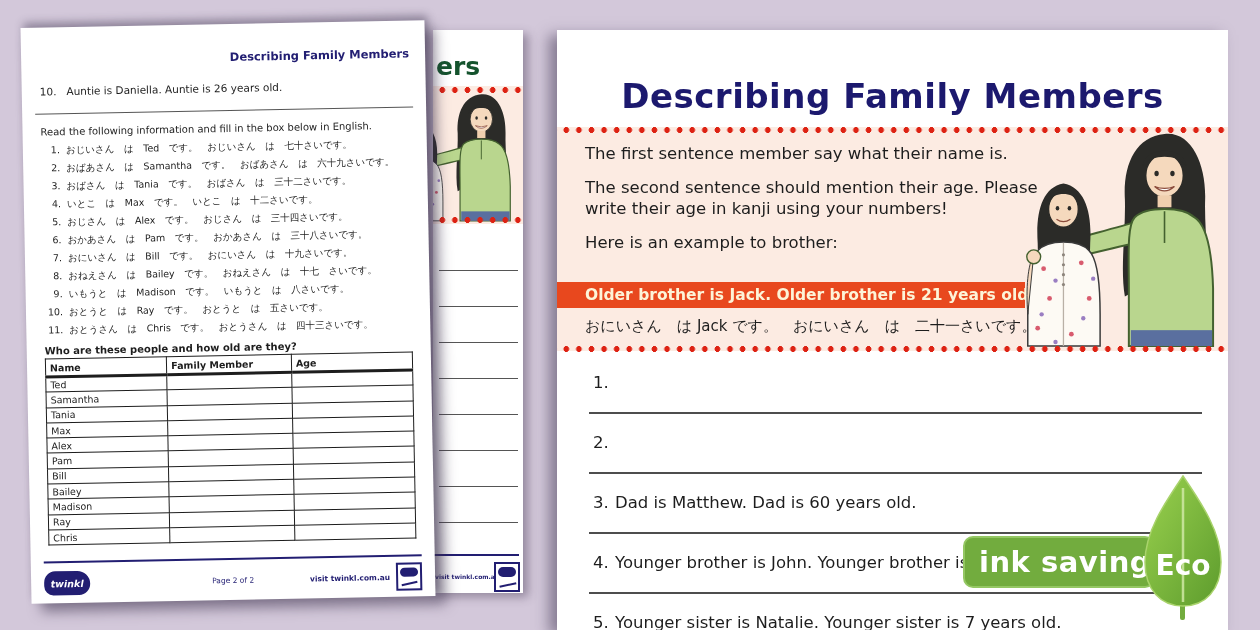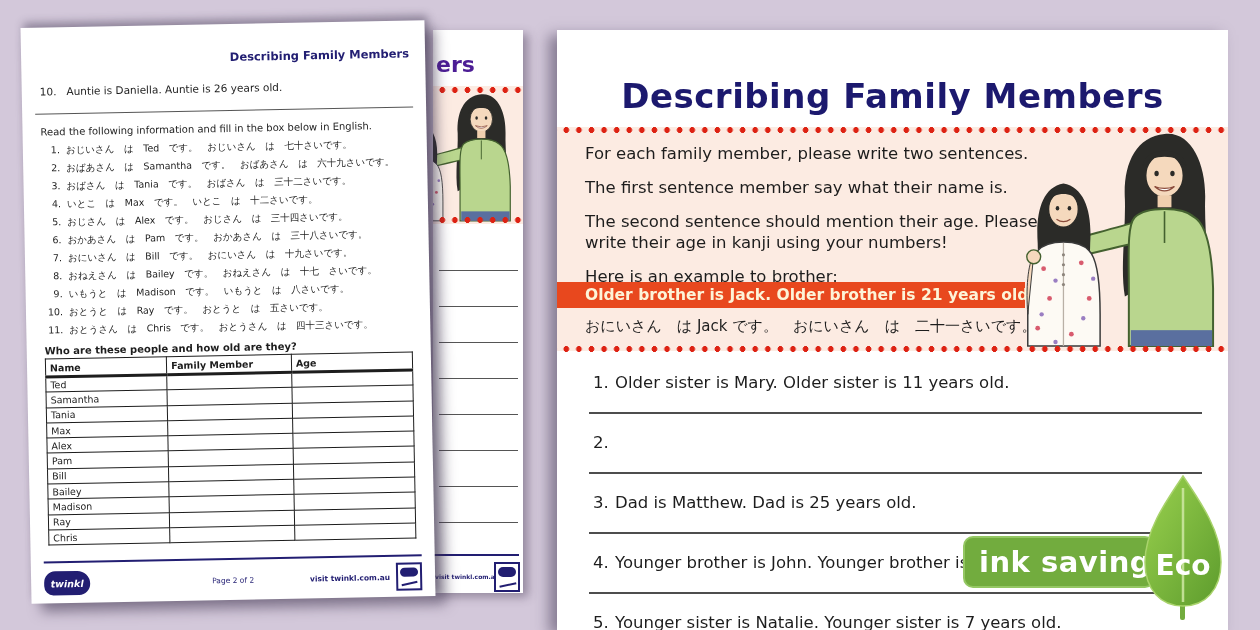--- a/index.html
+++ b/index.html
@@ -4,21 +4,21 @@
 <style>
   * { margin:0; padding:0; box-sizing:border-box; }
   html,body { width:1260px; height:630px; overflow:hidden; }
   body { background:#d3c8da; font-family:"DejaVu Sans", sans-serif; position:relative; }
 
   .page { background:#fff; position:absolute; }
 
   
   .page-middle { left:433px; top:30px; width:90px; height:563px; z-index:1;
                  box-shadow:5px 4px 9px rgba(70,58,85,.45); overflow:hidden; }
-  .pm-title { position:absolute; top:22px; left:3px; color:#4c1d95; font-weight:700; font-size:22px; }
+  .pm-title { position:absolute; top:22px; left:3px; color:#14532d; font-weight:700; font-size:25px; }
   .pm-box { position:absolute; top:56px; left:0; right:0; height:138px; background:#fcebe2; overflow:hidden; }
   .pm-box .dotted-line { position:absolute; left:0; right:0; z-index:5; }
   .pm-box .dl-top { top:0; } .pm-box .dl-bot { bottom:0; }
   .pm-fig { position:absolute; left:-58px; bottom:2px; width:150px; height:130px; z-index:2; }
   .pm-lines { position:absolute; top:205px; left:0; right:5px; }
   .pm-line { border-top:1px solid #555; margin-top:35px; margin-left:6px; }
   .pm-footrule { position:absolute; top:524px; left:0; right:4px; border-top:2px solid #221e72; }
   .pm-site { position:absolute; top:543px; left:2px; font-size:6px; font-weight:700; color:#221e72; white-space:nowrap; }
   .pm-qr { position:absolute; top:532px; right:3px; width:26px; height:30px; border:2px solid #221e72; background:#fff; }
   .pm-qr .blob { position:absolute; top:3px; left:2px; width:18px; height:10px; background:#221e72; border-radius:6px; }
@@ -304,54 +304,52 @@
       </div>
     </div>
   </div>
 </div>
 
 <div class="page page-right">
   <div class="rp-title">Describing Family Members</div>
 
   <div class="rp-box">
     <div class="rp-instr">
-      <p>For each family member, please write two sentences.</p>
       <p>The first sentence member say what their name is.</p>
       <p>The second sentence should mention their age. Please write their age in kanji using your numbers!</p>
       <p>Here is an example to brother:</p>
     </div>
     <div class="rp-banner">
       <span>Older brother is Jack. Older brother is 21 years old.</span>
     </div>
     <div class="rp-example-jp">おにいさん　は Jack です。　おにいさん　は　二十一さいです。</div>
     <svg class="rp-fig" viewBox="0 0 230 220">
         <use href="#family-fig"></use>
       </svg>
     <div class="dotted-line dl-top"></div>
     <div class="dotted-line dl-bot"></div>
   </div>
 
   <div class="rp-answers">
     <div class="rp-item" style="top:22px;">
       <div class="txt">
           <span class="n">1.</span>
-          <span>Older sister is Mary. Older sister is 11 years old.</span>
         </div>
     </div>
     <div class="rp-aline" style="top:61px;"></div>
     <div class="rp-item" style="top:82px;">
       <div class="txt">
           <span class="n">2.</span>
         </div>
     </div>
     <div class="rp-aline" style="top:121px;"></div>
     <div class="rp-item" style="top:142px;">
       <div class="txt">
           <span class="n">3.</span>
-          <span>Dad is Matthew. Dad is 25 years old.</span>
+          <span>Dad is Matthew. Dad is 60 years old.</span>
         </div>
     </div>
     <div class="rp-aline" style="top:181px;"></div>
     <div class="rp-item" style="top:202px;">
       <div class="txt">
           <span class="n">4.</span>
           <span>Younger brother is John. Younger brother is 5 years old.</span>
         </div>
     </div>
     <div class="rp-aline" style="top:241px;"></div>

